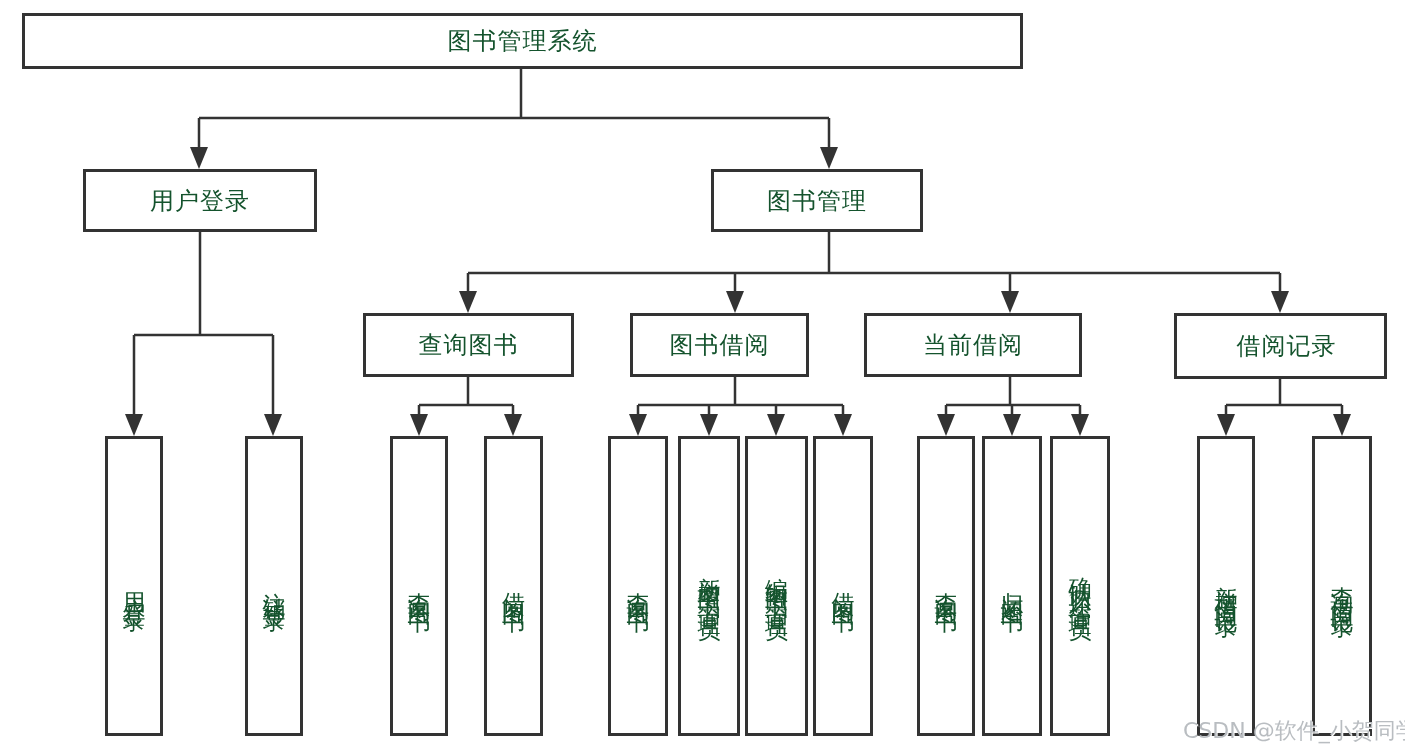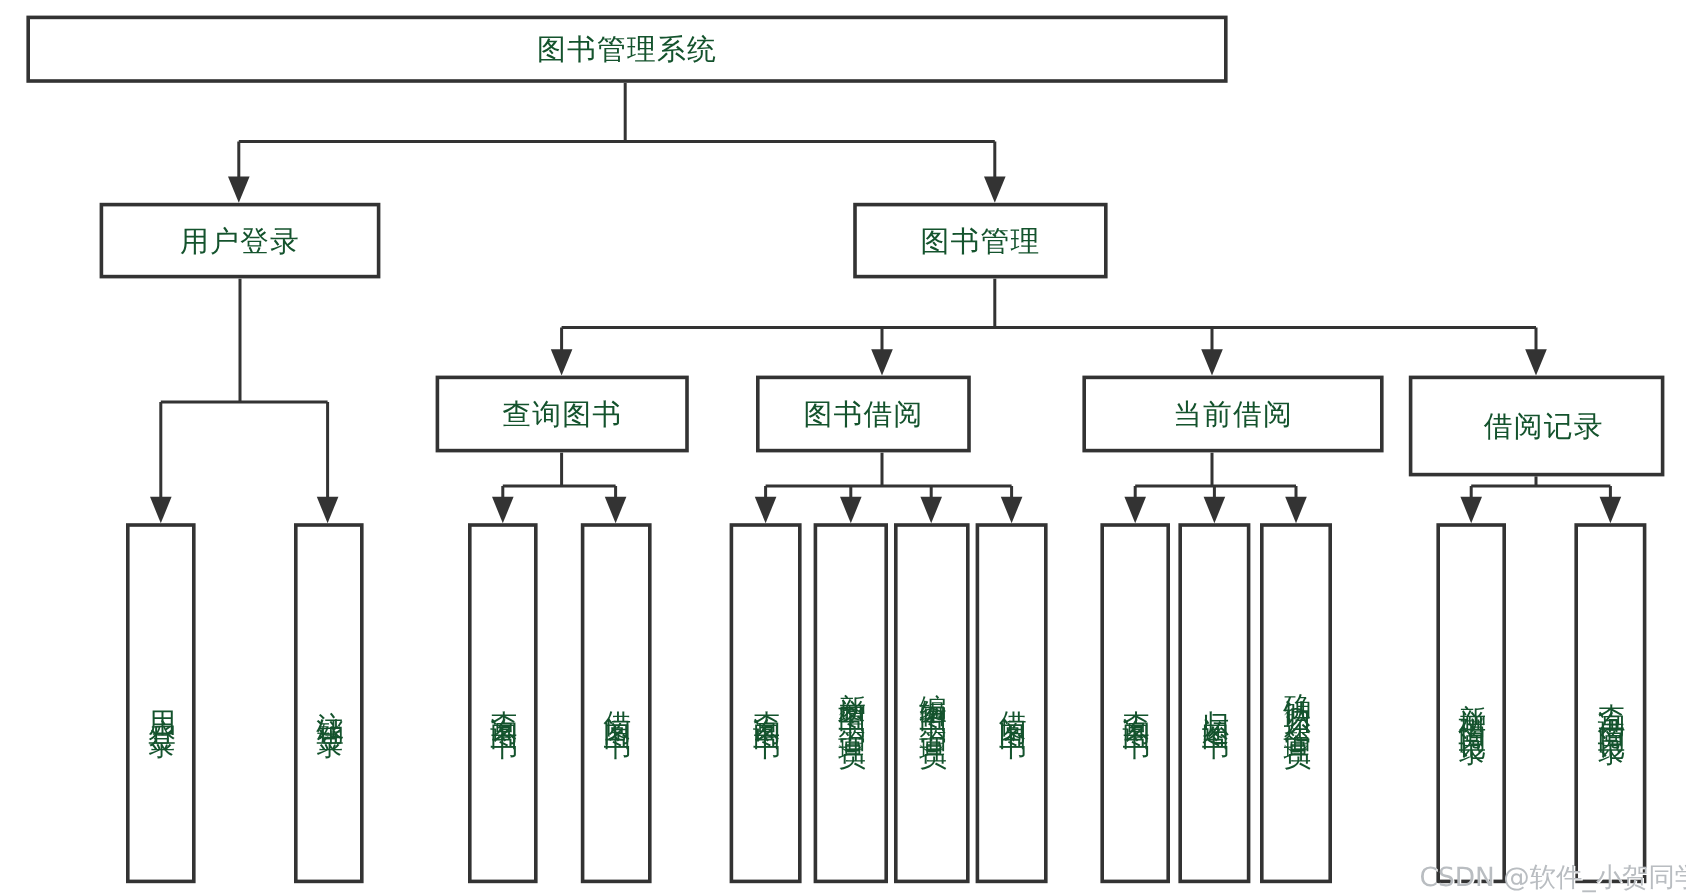--- a/index.html
+++ b/index.html
@@ -62,22 +62,22 @@
     </g>
   </svg>
 
   <div class="box hbox" style="left:22px; top:13px; width:1001px; height:56px;">图书管理系统</div>
 
   <div class="box hbox" style="left:83px; top:169px; width:234px; height:63px;">用户登录</div>
   <div class="box hbox" style="left:711px; top:169px; width:212px; height:63px;">图书管理</div>
 
   <div class="box hbox" style="left:363px; top:313px; width:211px; height:64px;">查询图书</div>
   <div class="box hbox" style="left:630px; top:313px; width:179px; height:64px;">图书借阅</div>
-  <div class="box hbox" style="left:902px; top:313px; width:251px; height:64px;">当前借阅</div>
-  <div class="box hbox" style="left:1174px; top:313px; width:213px; height:84px;padding-left:12px;">借阅记录</div>
+  <div class="box hbox" style="left:864px; top:313px; width:218px; height:64px;">当前借阅</div>
+  <div class="box hbox" style="left:1174px; top:313px; width:213px; height:66px;padding-left:12px;">借阅记录</div>
 
   <div class="box vbox" style="left:105px; top:436px; width:58px; height:300px;">用户登录</div>
   <div class="box vbox" style="left:245px; top:436px; width:58px; height:300px;">注销登录</div>
 
   <div class="box vbox" style="left:390px; top:436px; width:58px; height:300px;">查询图书</div>
   <div class="box vbox" style="left:484px; top:436px; width:59px; height:300px;">借阅图书</div>
 
   <div class="box vbox" style="left:608px; top:436px; width:60px; height:300px;">查询图书</div>
   <div class="box vbox" style="left:678px; top:436px; width:62px; height:300px;">新增图书（管理员）</div>
   <div class="box vbox" style="left:745px; top:436px; width:63px; height:300px;">编辑图书（管理员）</div>

